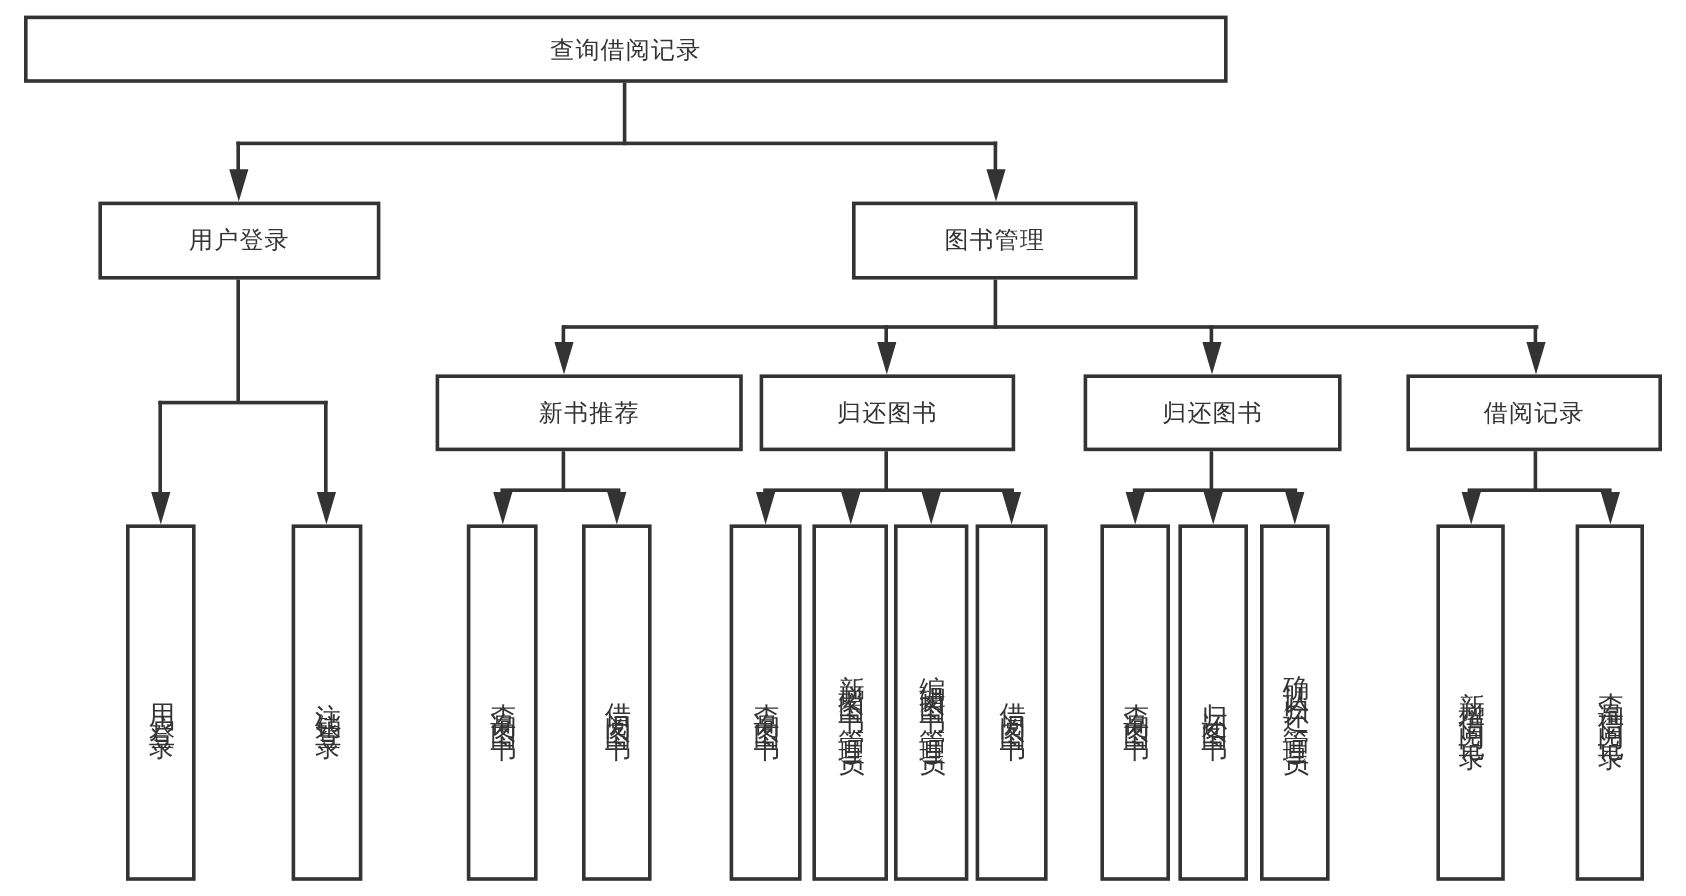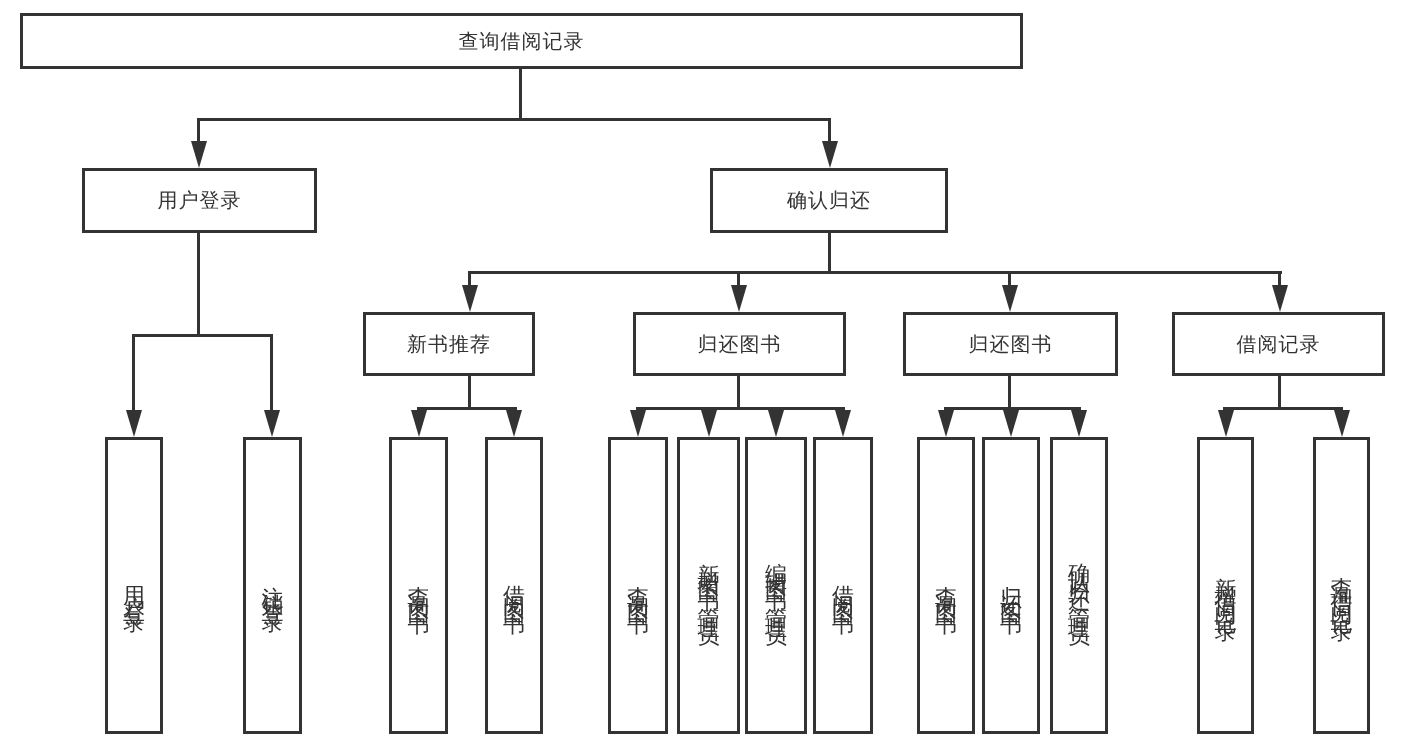--- a/index.html
+++ b/index.html
@@ -104,24 +104,24 @@
   <div class="arrow" style="left:1334px; top:410px;"></div>
 
   <div class="box" style="left:20px; top:13px; width:1003px; height:56px;">
     <span class="hlabel">查询借阅记录</span>
   </div>
 
   <div class="box" style="left:82px; top:168px; width:235px; height:65px;">
     <span class="hlabel">用户登录</span>
   </div>
   <div class="box" style="left:710px; top:168px; width:238px; height:65px;">
-    <span class="hlabel">确认归还</span>
+    <span class="hlabel">图书管理</span>
   </div>
 
-  <div class="box" style="left:363px; top:312px; width:172px; height:64px;">
+  <div class="box" style="left:363px; top:312px; width:256px; height:64px;">
     <span class="hlabel">新书推荐</span>
   </div>
   <div class="box" style="left:633px; top:312px; width:213px; height:64px;">
     <span class="hlabel">归还图书</span>
   </div>
   <div class="box" style="left:903px; top:312px; width:215px; height:64px;">
     <span class="hlabel">归还图书</span>
   </div>
   <div class="box" style="left:1172px; top:312px; width:213px; height:64px;">
     <span class="hlabel">借阅记录</span>

